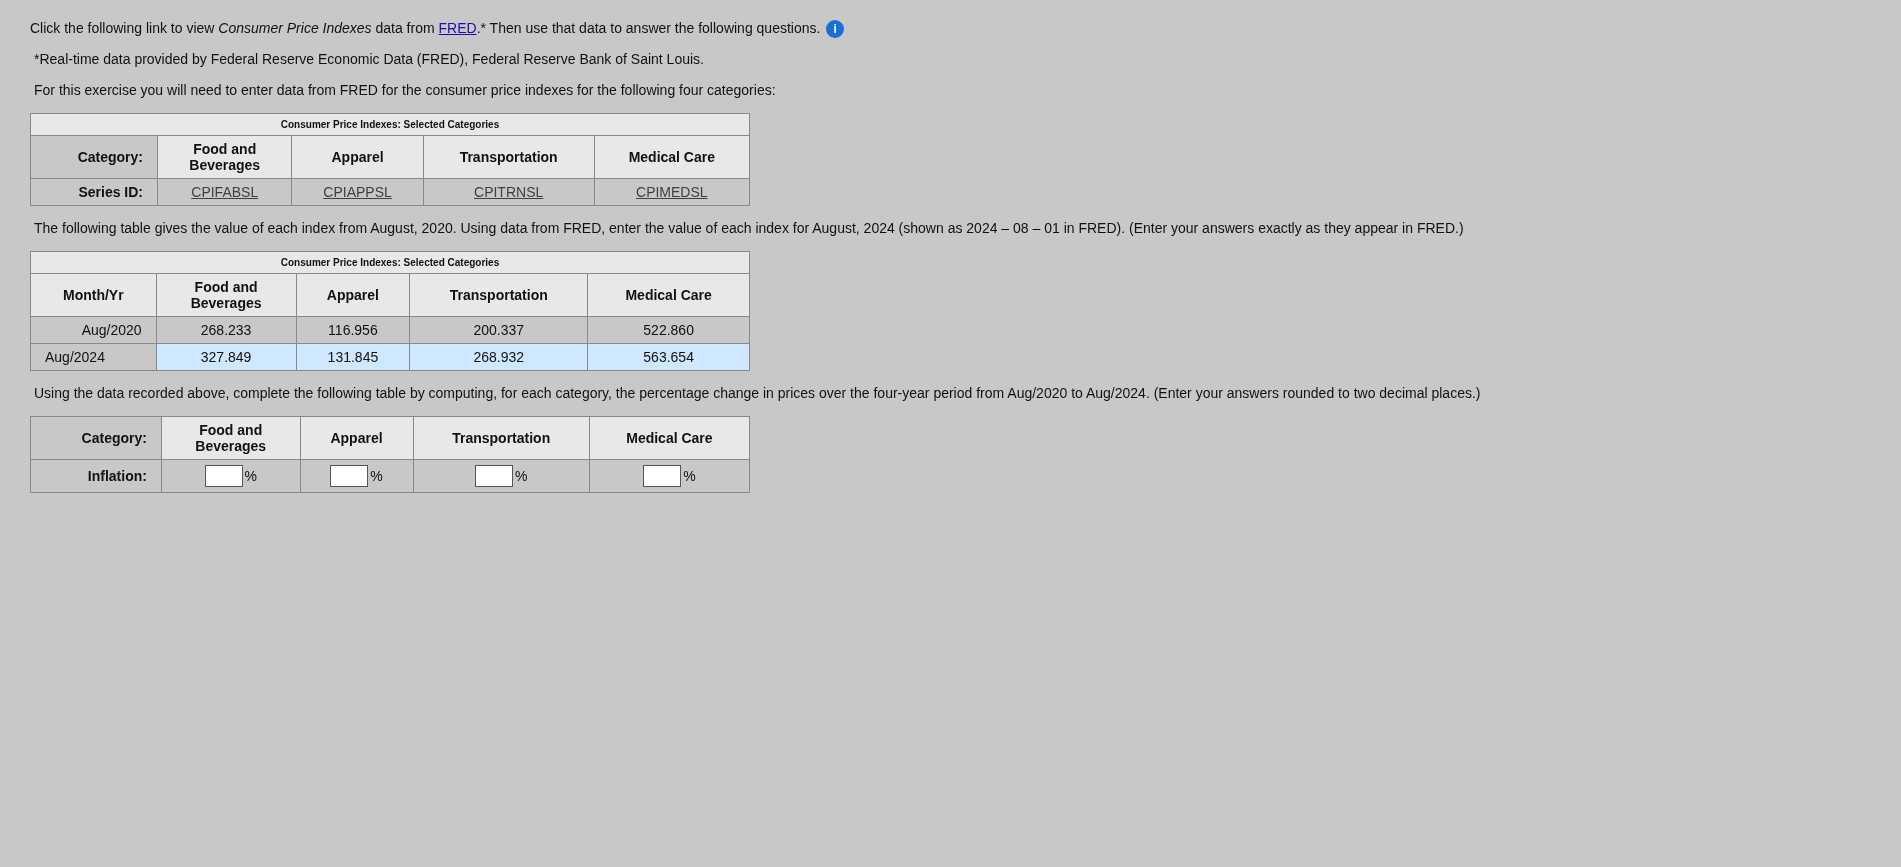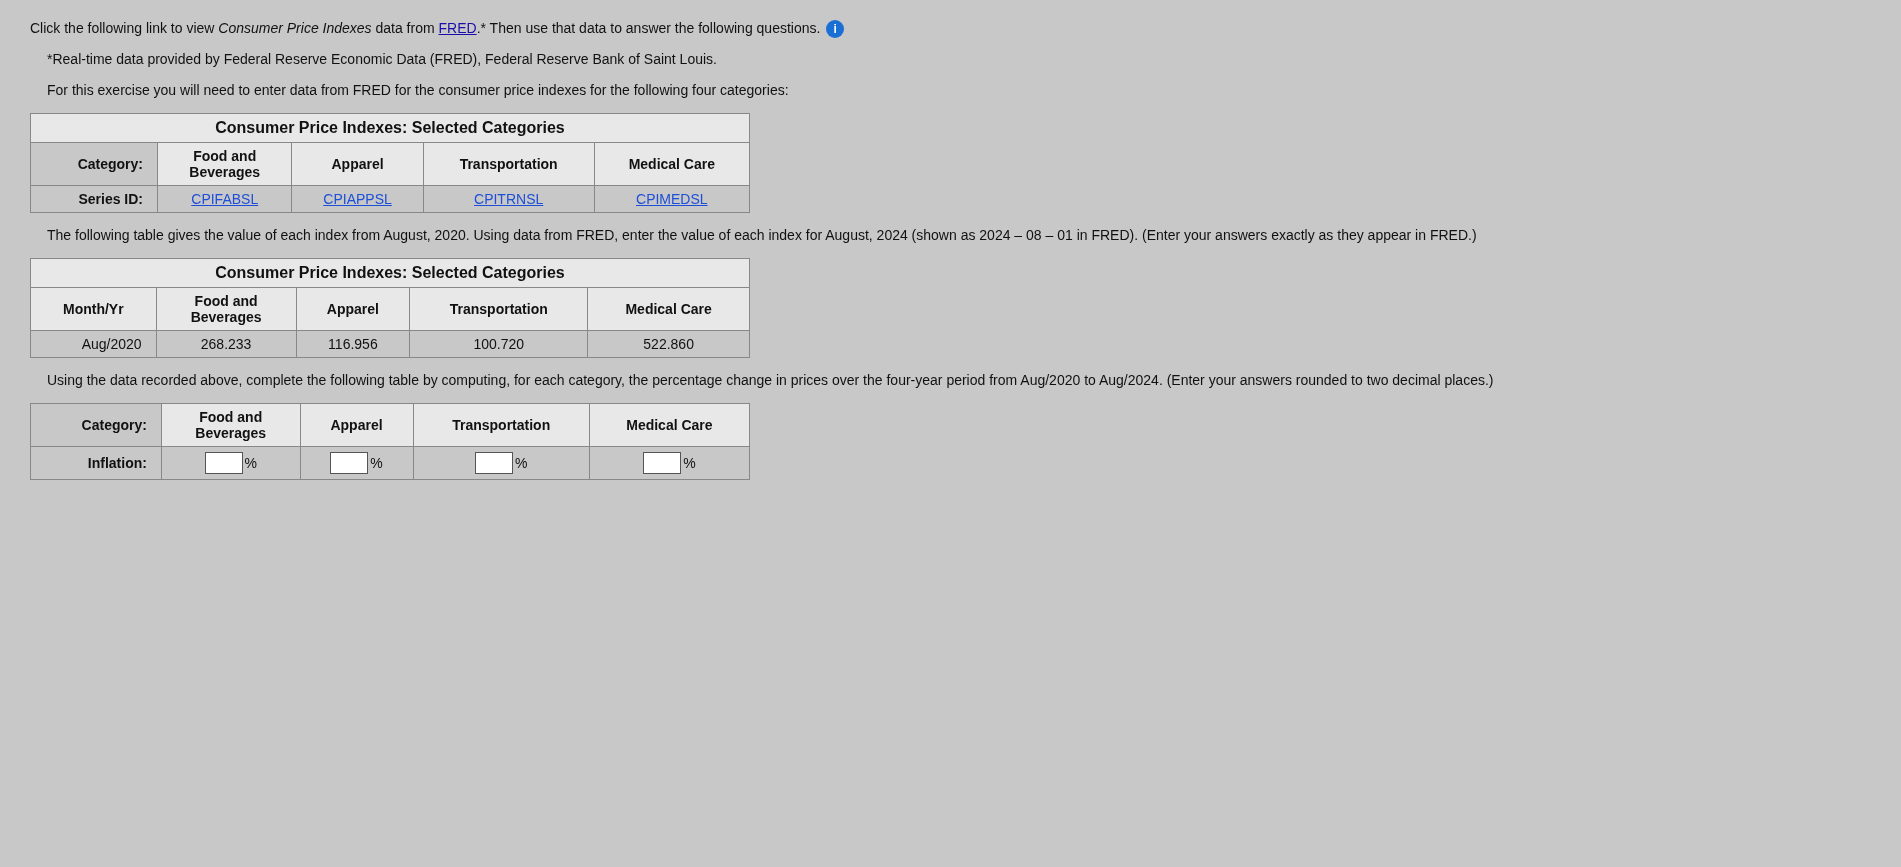--- a/index.html
+++ b/index.html
@@ -20,21 +20,21 @@
       width: 18px; height: 18px;
       background: #1a6fd4;
       color: white;
       border-radius: 50%;
       font-size: 12px;
       font-weight: bold;
       cursor: pointer;
       vertical-align: middle;
       margin-left: 2px;
     }
-    .section-text { margin: 10px 17px; line-height: 1.5; }
+    .section-text { margin: 10px 4px; line-height: 1.5; }
     .table-wrap { margin: 12px 0; }
     table {
       border-collapse: collapse;
       min-width: 720px;
     }
     table th, table td {
       border: 1px solid #888;
       padding: 5px 14px;
       text-align: center;
       font-size: 14px;
@@ -43,36 +43,36 @@
       font-weight: bold;
       background: #e8e8e8;
     }
     table .row-label {
       text-align: right;
       font-weight: bold;
     }
     table .merged-header {
       text-align: center;
       font-weight: bold;
-      font-size: 16px;
+      font-size: 10px;
     }
     .input-percent {
       display: inline-flex;
       align-items: center;
       gap: 2px;
     }
     .input-percent input {
       width: 38px;
       height: 22px;
       border: 1px solid #555;
       background: white;
       font-size: 13px;
       padding: 1px 3px;
     }
-    .link-blue { color: #1d4ed8; text-decoration: underline; cursor: pointer; margin-top: 12px; }
+    .link-blue { color: #404040; text-decoration: underline; cursor: pointer; margin-top: 12px; }
     p { margin-bottom: 6px; }
   </style>
 </head>
 <body>
 
 <div class="intro-text">
   <p>
     Click the following link to view <em>Consumer Price Indexes</em> data from <a href="#">FRED</a>.<span>* Then use that data to answer the following questions.</span>
     <span class="info-icon">i</span>
   </p>
@@ -133,22 +133,29 @@
         <th>Apparel</th>
         <th>Transportation</th>
         <th>Medical Care</th>
       </tr>
     </thead>
     <tbody id="table2-body">
     <tr>
           <td style="text-align: right;">Aug/2020</td>
           <td>268.233</td>
           <td>116.956</td>
-          <td>100.720</td>
+          <td>200.337</td>
           <td>522.860</td>
+        </tr>
+        <tr>
+          <td style="text-align: left;">Aug/2024</td>
+          <td style="background-color: rgb(208, 232, 255);">327.849</td>
+          <td style="background-color: rgb(208, 232, 255);">131.845</td>
+          <td style="background-color: rgb(208, 232, 255);">268.932</td>
+          <td style="background-color: rgb(208, 232, 255);">563.654</td>
         </tr>
       </tbody>
   </table>
 </div>
 
 <p class="section-text">
   <span>Using the data recorded above, complete the following table by computing, for each category, the percentage change in prices over the four-year period from Aug/2020 to Aug/2024. (Enter your answers rounded to two decimal places.)</span>
 </p>
 
 <div class="table-wrap">

